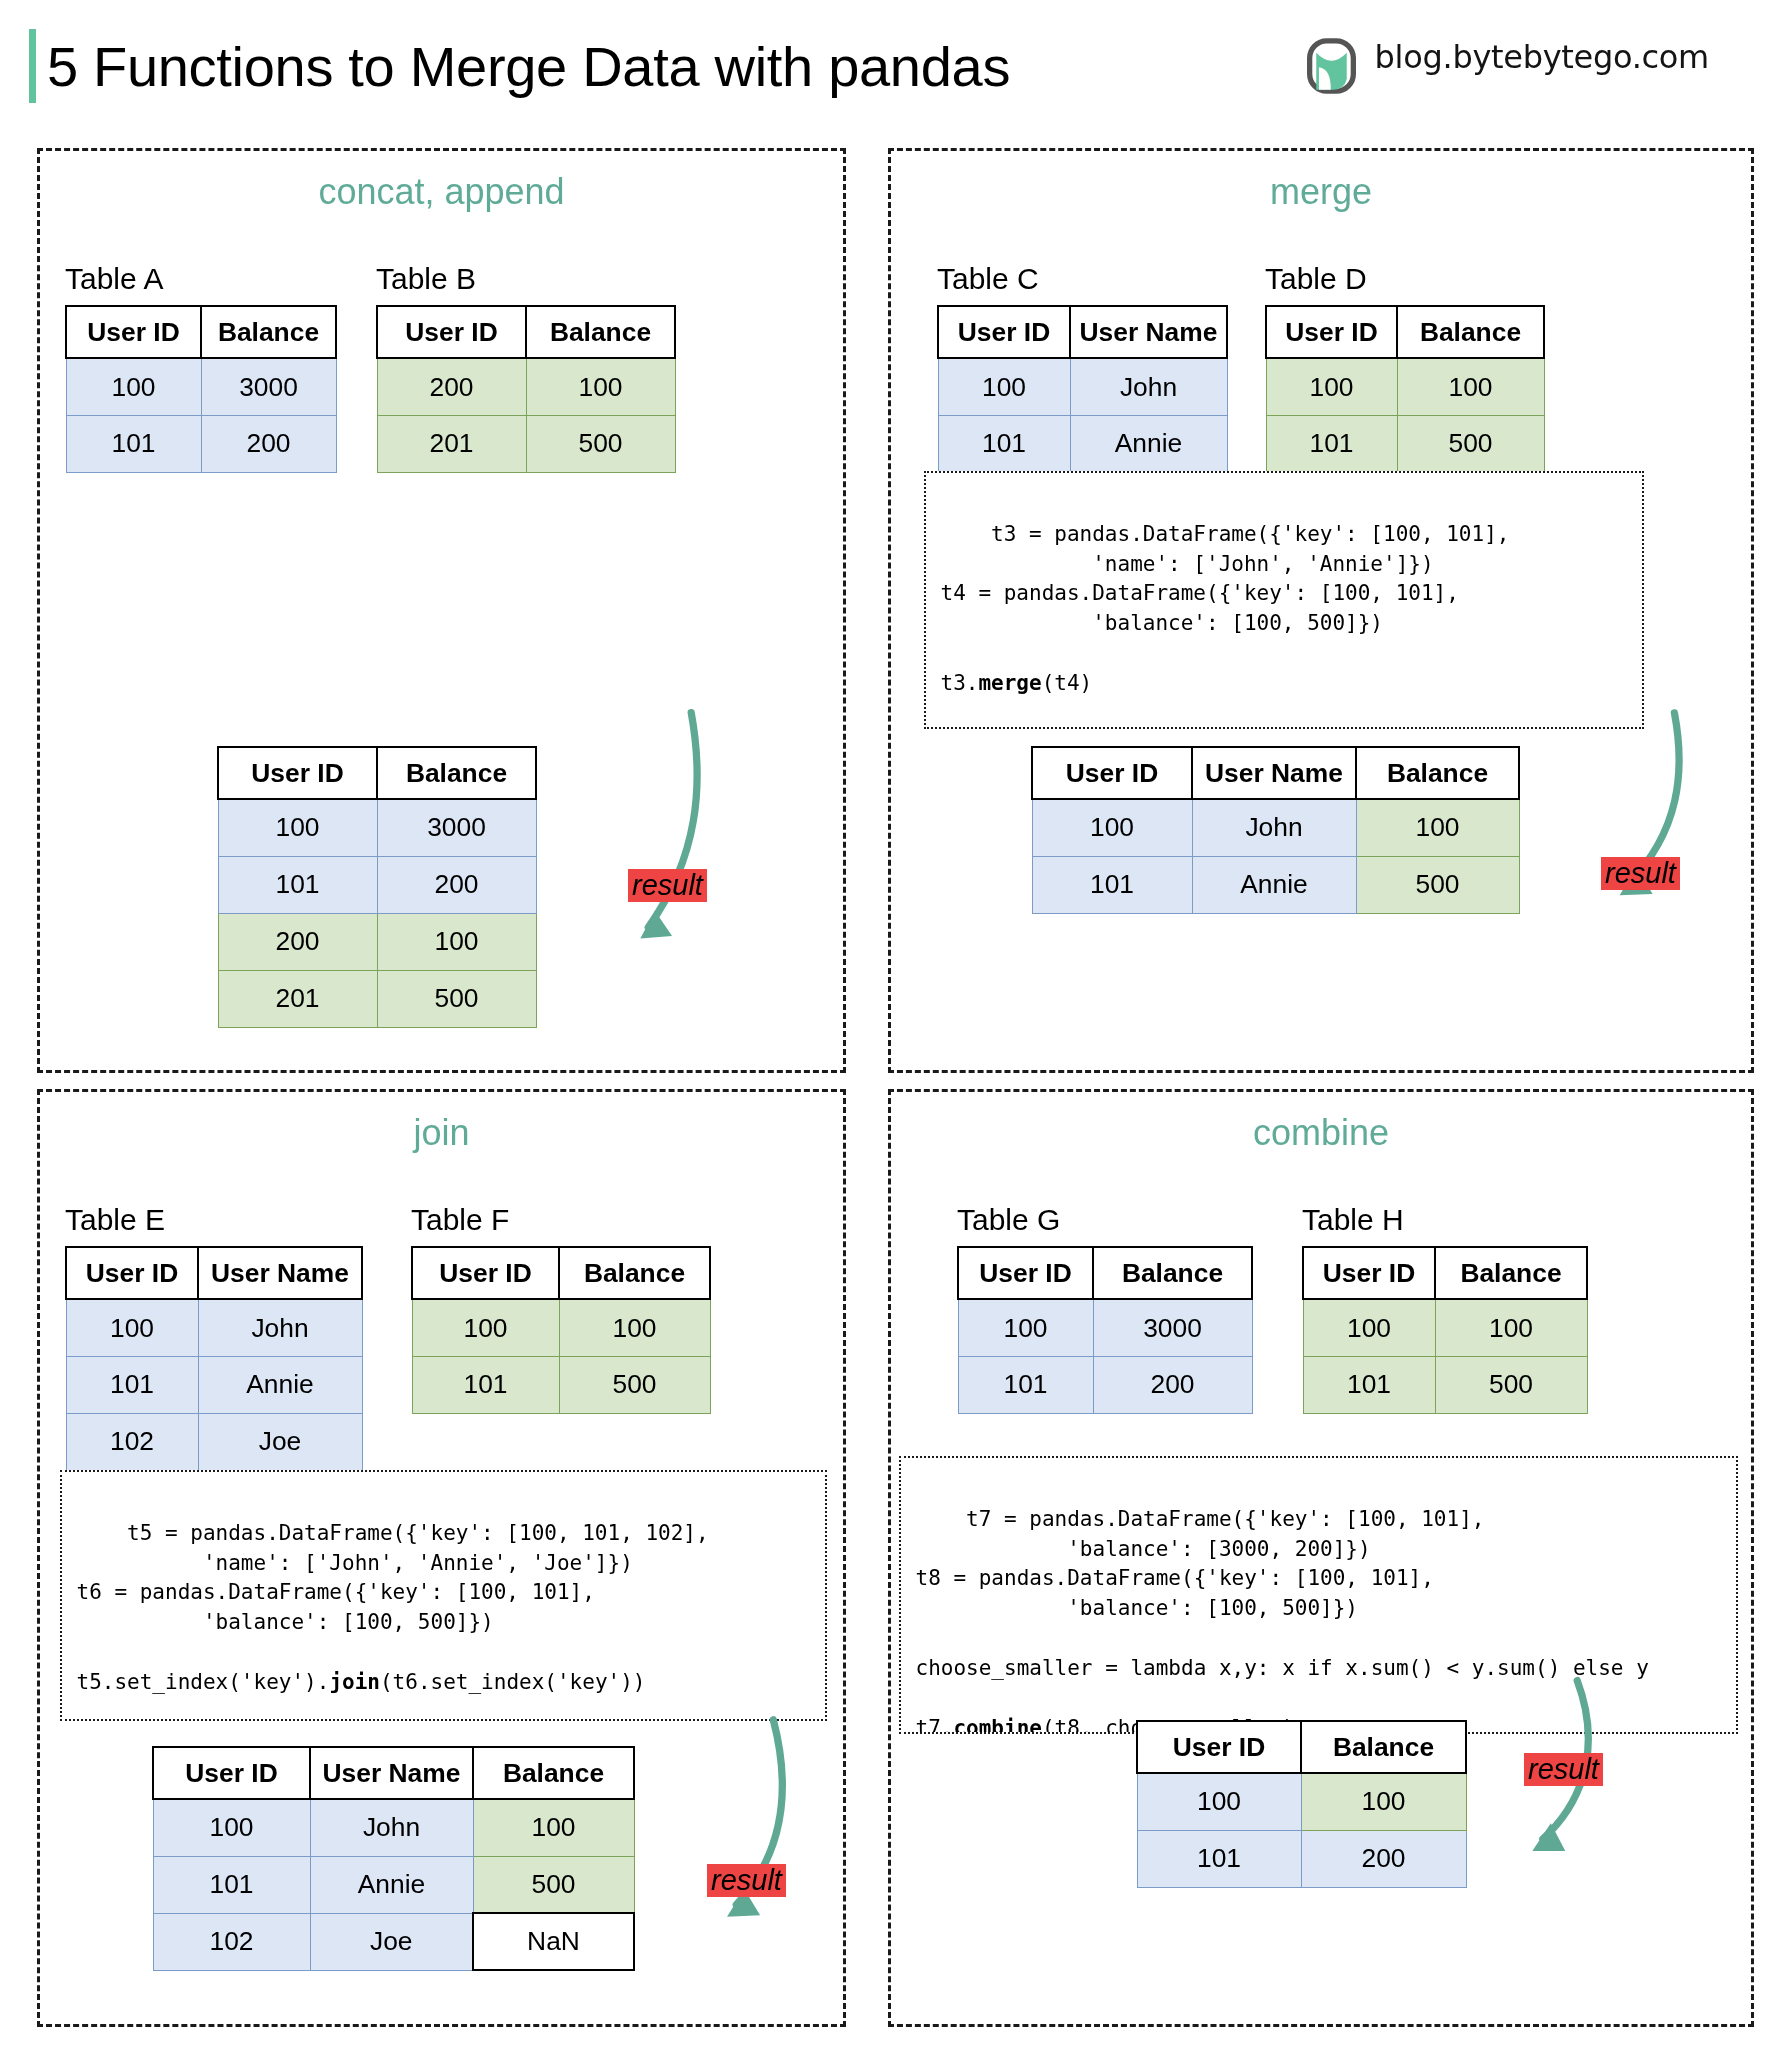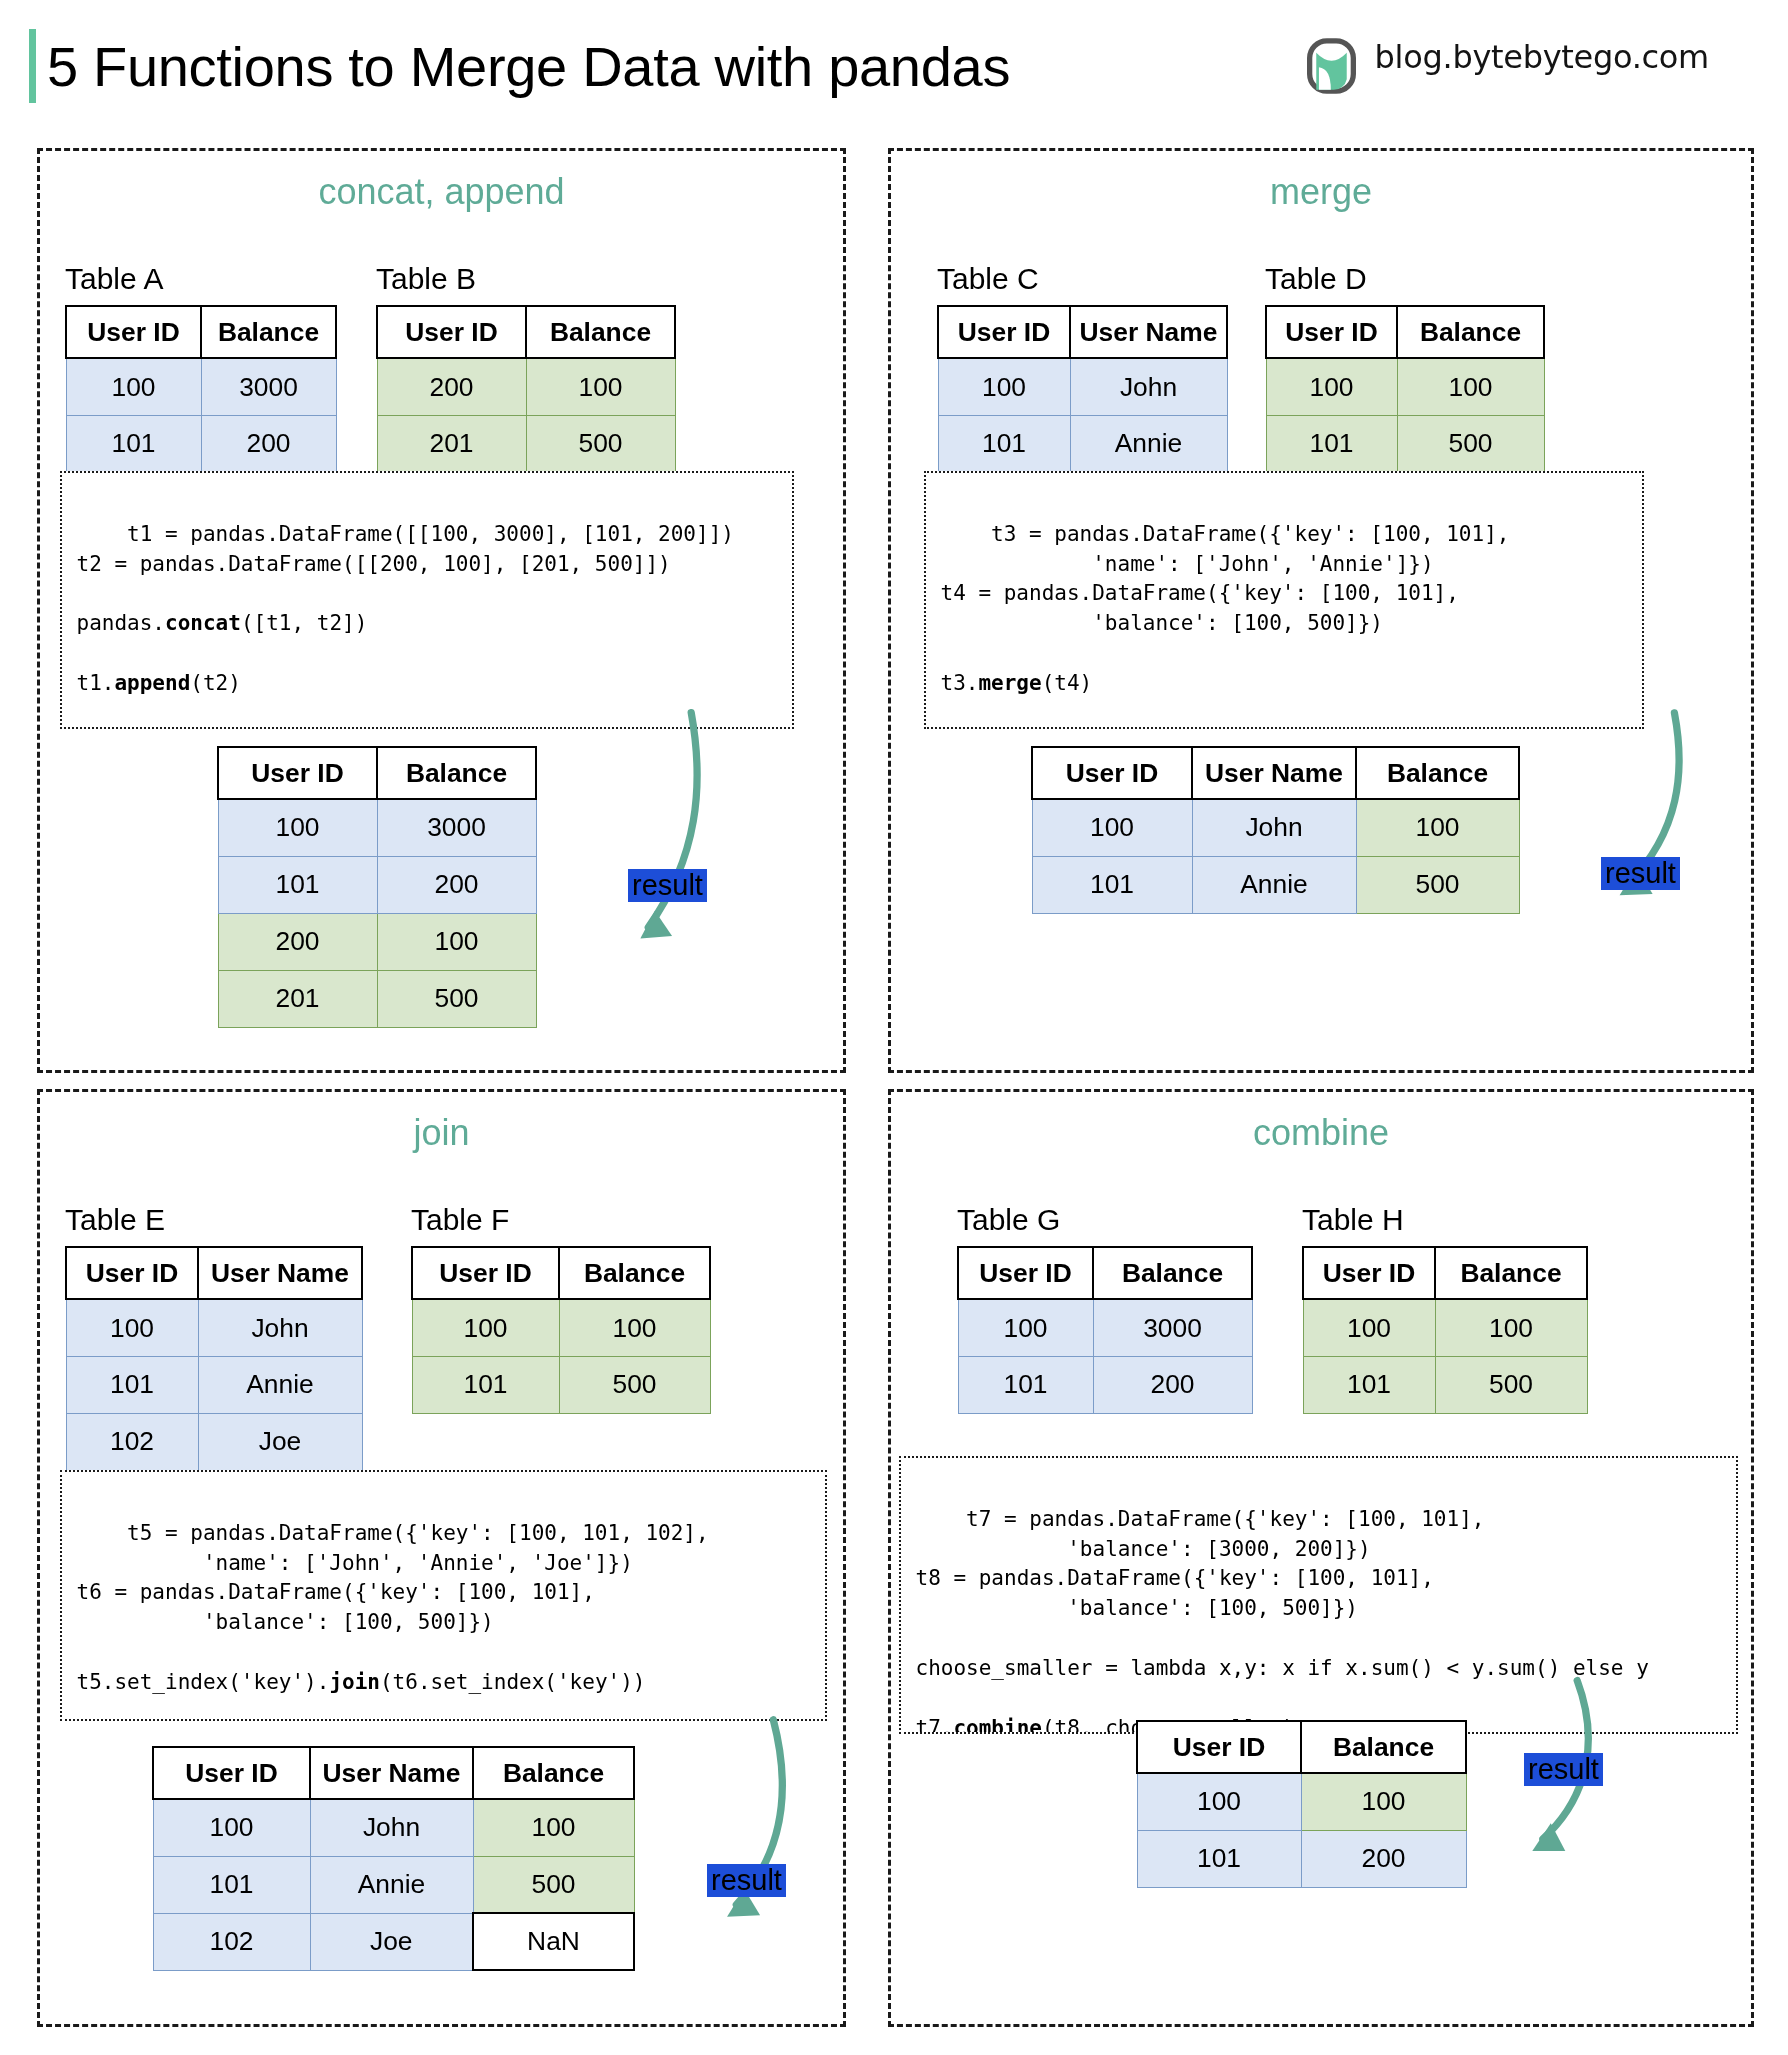--- a/index.html
+++ b/index.html
@@ -145,23 +145,24 @@
   .arrow-svg {
     position: absolute;
     overflow: visible;
     pointer-events: none;
   }
   .result-label {
     position: absolute;
     font-size: 29px;
     color: #000;
     font-family: "Liberation Sans", sans-serif;
-    background: #1d4ed8;
+    background: #ef4444;
     padding: 0 4px;
     white-space: nowrap;
+    font-style: italic;
   }
 </style>
 </head>
 <body>
 
 <div class="header">
   <div class="title-wrap">
     <div class="title-bar"></div>
     <div class="page-title">5 Functions to Merge Data with pandas</div>
   </div>
@@ -216,28 +217,20 @@
           <td class="cell-green">100</td>
         </tr>
         <tr>
           <td class="cell-green">201</td>
           <td class="cell-green">500</td>
         </tr>
       </tbody>
     </table>
   </div>
 
-  <div class="codebox" style="left:20px; top:320px; width:734px; height:258px;">
-    <span>t1 = pandas.DataFrame([[100, 3000], [101, 200]])
-t2 = pandas.DataFrame([[200, 100], [201, 500]])
-
-pandas.<b>concat</b>([t1, t2])
-
-t1.<b>append</b>(t2)</span>
-  </div>
 
   <div class="tbl-block" style="left:177px; top:595px;">
     <table class="dtable">
       <thead>
           <tr>
         <th style="width:159px;">User ID</th>
         <th style="width:159px;">Balance</th>
       </tr>
         </thead>
       <tbody>

